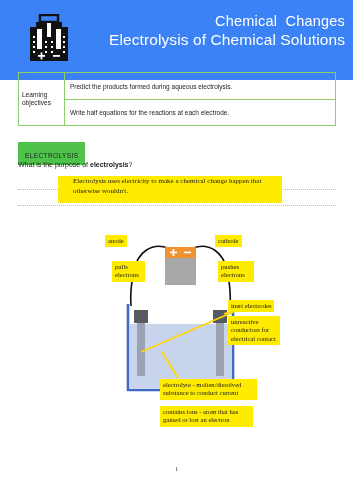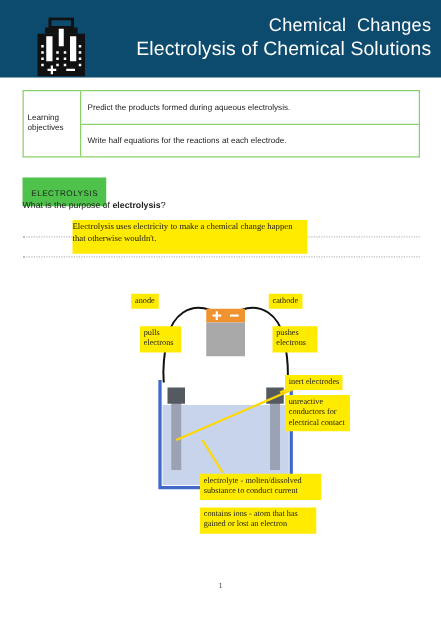--- a/index.html
+++ b/index.html
@@ -14,22 +14,22 @@
     overflow: hidden;
     font-family: "Liberation Sans", sans-serif;
     background: #ffffff;
   }
 
   
   .header {
     position: absolute;
     left: 0; top: 0;
     width: 353px;
-    height: 62px;
-    background: #0c4a6e;
+    height: 80px;
+    background: #3b82f6;
   }
   .header-titles {
     position: absolute;
     right: 8px;
     top: 12px;
     text-align: right;
   }
   .header-title-1 {
     color: #ffffff;
     font-size: 14.5px;
@@ -131,25 +131,25 @@
     border-bottom: 1px dotted #bdbdbd;
   }
   .ans-line.l1 { top: 189px; }
   .ans-line.l2 { top: 205px; }
 
   
   .ans-box {
     position: absolute;
     left: 58px;
     top: 176px;
-    width: 188px;
+    width: 224px;
     height: 27px;
     background: #ffeb00;
     box-sizing: border-box;
-    padding: 1px 3px 0 0;
+    padding: 1px 3px 0 15px;
   }
   .ans-box span {
     font-family: "Liberation Serif", serif;
     font-size: 7px;
     line-height: 9.5px;
     color: #1a1a1a;
     display: block;
   }
 
   

